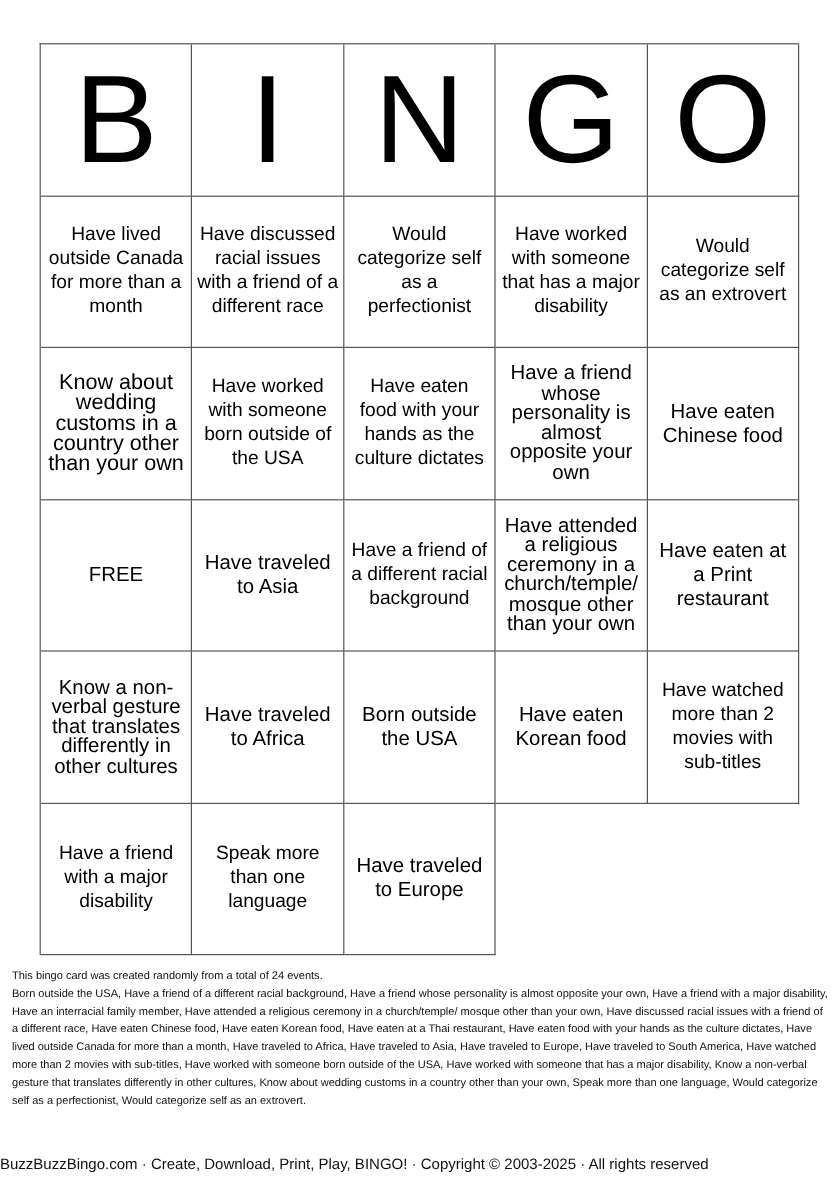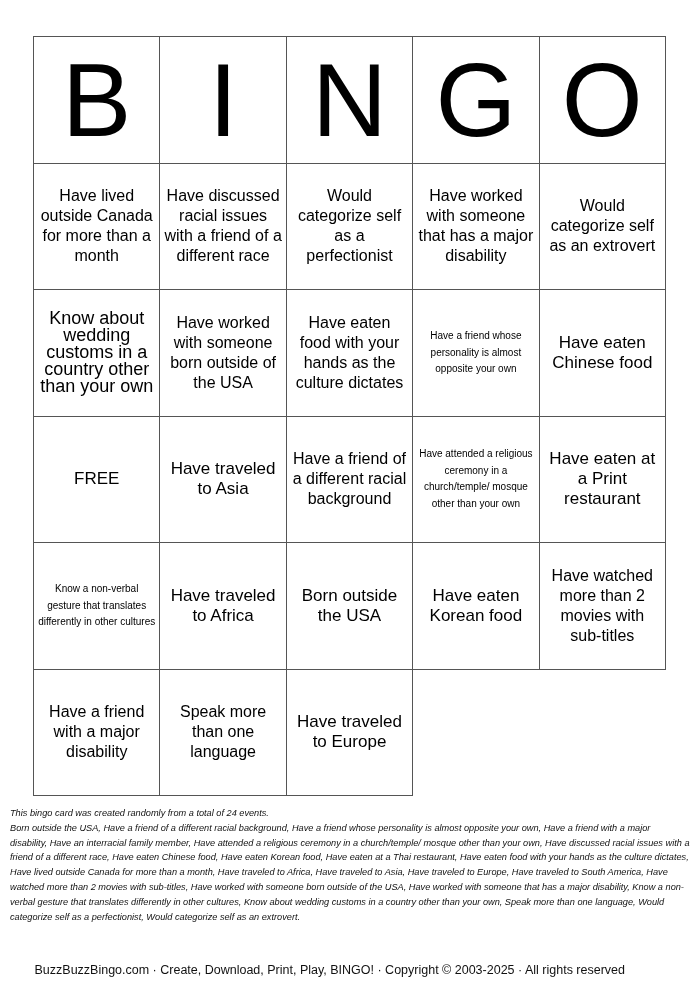--- a/index.html
+++ b/index.html
@@ -16,29 +16,29 @@
   .cell {
     border-right: 1px solid #555; border-bottom: 1px solid #555;
     display: flex; align-items: center; justify-content: center;
     text-align: center; box-sizing: border-box; padding: 4px;
     overflow: hidden;
   }
   .head { font-size: 104px; line-height: 1; font-weight: normal; }
   .t-lg { font-size: 17px; line-height: 20px; }
   .t-md { font-size: 16px; line-height: 20px; }
   .t-sm { font-size: 18px; line-height: 17px; }
-  .t-xs { font-size: 10px; line-height: 16.5px; }
+  .t-xs { font-size: 17px; line-height: 16.5px; }
   .footer-note {
     position: absolute; left: 10px; top: 806px; width: 680px;
     font-size: 9.2px; line-height: 14.8px; color: #111;
   }
-  .footer-note p { margin: 0; font-style: italic; }
+  .footer-note p { margin: 0; }
   .copyright {
     position: absolute; left: 0; top: 963px; width: 625px;
-    text-align: right; font-size: 12.5px; color: #111;
+    text-align: left; font-size: 12.5px; color: #111;
   }
 </style>
 </head>
 <body>
 
 <div class="grid">
   <div class="cell head">B</div>
   <div class="cell head">I</div>
   <div class="cell head">N</div>
   <div class="cell head">G</div>

